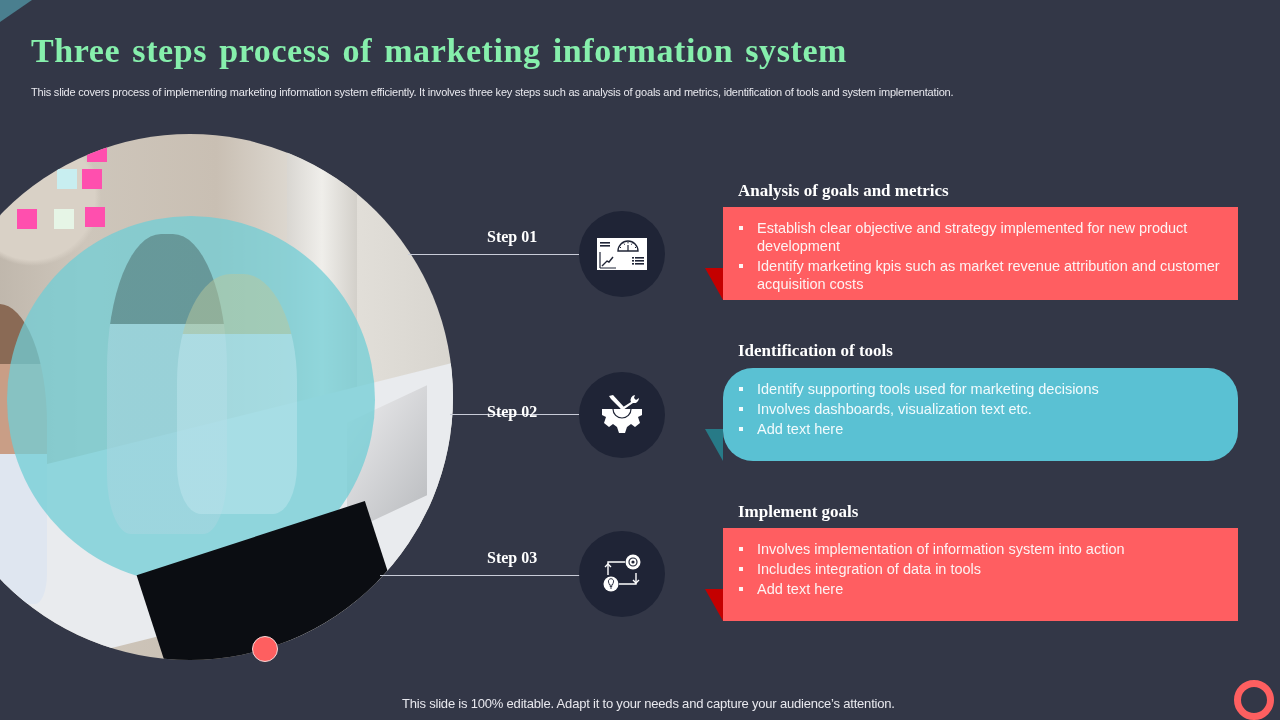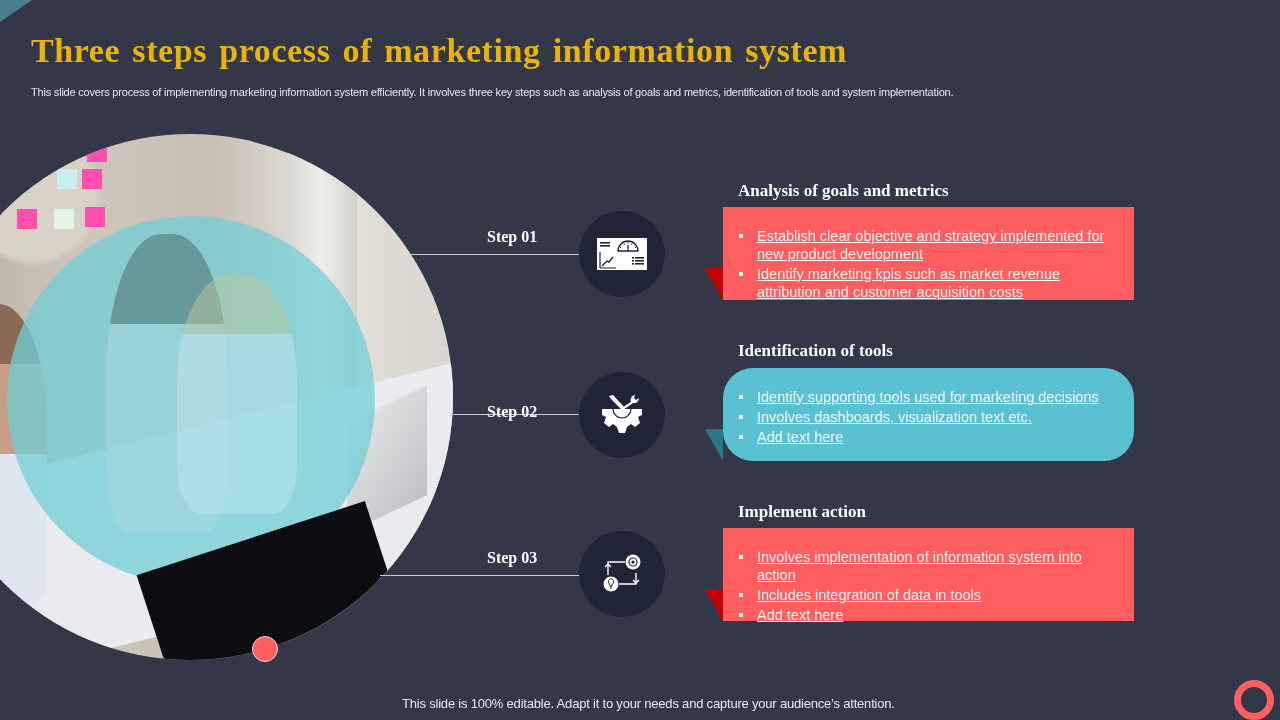--- a/index.html
+++ b/index.html
@@ -12,21 +12,21 @@
     }
     .corner-tri {
       position: absolute; left: 0; top: 0; width: 0; height: 0;
       border-top: 22px solid #4a7f8f;
       border-right: 32px solid transparent;
     }
     .title {
       position: absolute; left: 31px; top: 32px;
       font-family: "Liberation Serif", serif; font-weight: bold;
       font-size: 34px; letter-spacing: 0.6px; word-spacing: 3px;
-      color: #eab308; white-space: nowrap;
+      color: #86efac; white-space: nowrap;
     }
     .subtitle {
       position: absolute; left: 31px; top: 86px;
       font-size: 11px; color: #e8e8ee; white-space: nowrap; letter-spacing: -0.2px;
     }
 
     
     .photo {
       position: absolute; left: -73px; top: 134px;
       width: 526px; height: 526px; border-radius: 50%; overflow: hidden;
@@ -61,23 +61,22 @@
       position: absolute; width: 86px; height: 86px; border-radius: 50%;
       background: #1f2436; display: flex; align-items: center; justify-content: center;
     }
 
     
     .card-heading {
       position: absolute; left: 738px; font-family: "Liberation Serif", serif; font-weight: bold;
       font-size: 17px; color: #ffffff; white-space: nowrap;
     }
     .card {
-      position: absolute; left: 723px; width: 411px; height: 93px; box-sizing: border-box;
-      padding: 20px 10px 0 14px;
-      text-decoration: underline;
+      position: absolute; left: 723px; width: 515px; height: 93px; box-sizing: border-box;
+      padding: 12px 10px 0 14px;
     }
     .card.red { background: #ff5e61; }
     .card.teal { background: #5ac1d3; }
     .card ul { margin: 0; padding: 0; list-style: none; }
     .card li {
       position: relative; padding-left: 20px; font-size: 14.5px; line-height: 18px;
       color: #fdf3f3; margin-bottom: 2px;
     }
     .card.teal li { color: #f2fbfd; }
     .card li::before {
@@ -184,21 +183,21 @@
 <div class="card-heading" style="top:341px;">Identification of tools</div>
 <div class="tab teal" style="left:705px;top:429px;"></div>
 <div class="card teal" style="top:368px;border-radius:30px;">
   <ul>
     <li>Identify supporting tools used for marketing decisions</li>
     <li>Involves dashboards, visualization text etc.</li>
     <li>Add text here</li>
   </ul>
 </div>
 
-<div class="card-heading" style="top:502px;">Implement action</div>
+<div class="card-heading" style="top:502px;">Implement goals</div>
 <div class="tab" style="left:705px;top:589px;"></div>
 <div class="card red" style="top:528px;">
   <ul>
     <li>Involves implementation of information system into action</li>
     <li>Includes integration of data in tools</li>
     <li>Add text here</li>
   </ul>
 </div>
 
 <div class="footer">This slide is 100% editable. Adapt it to your needs and capture your audience’s attention.</div>

